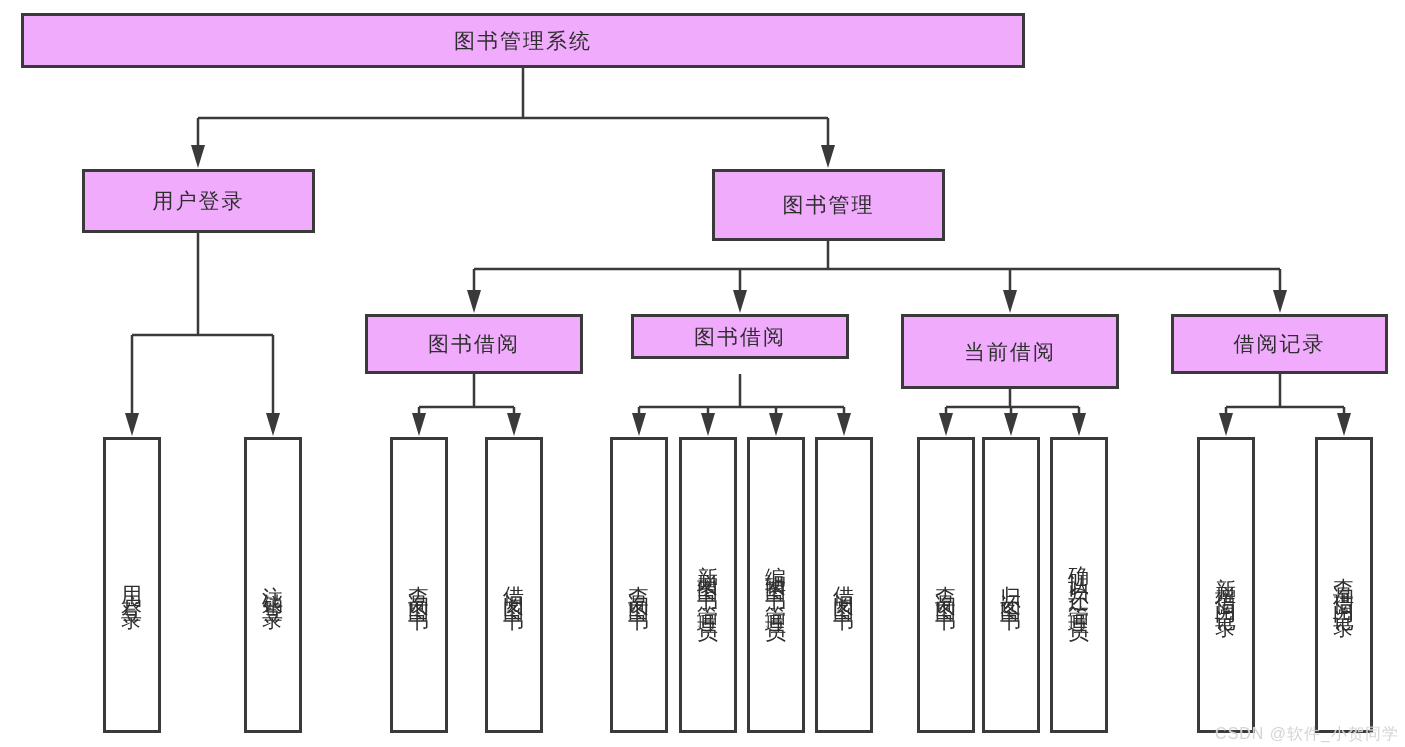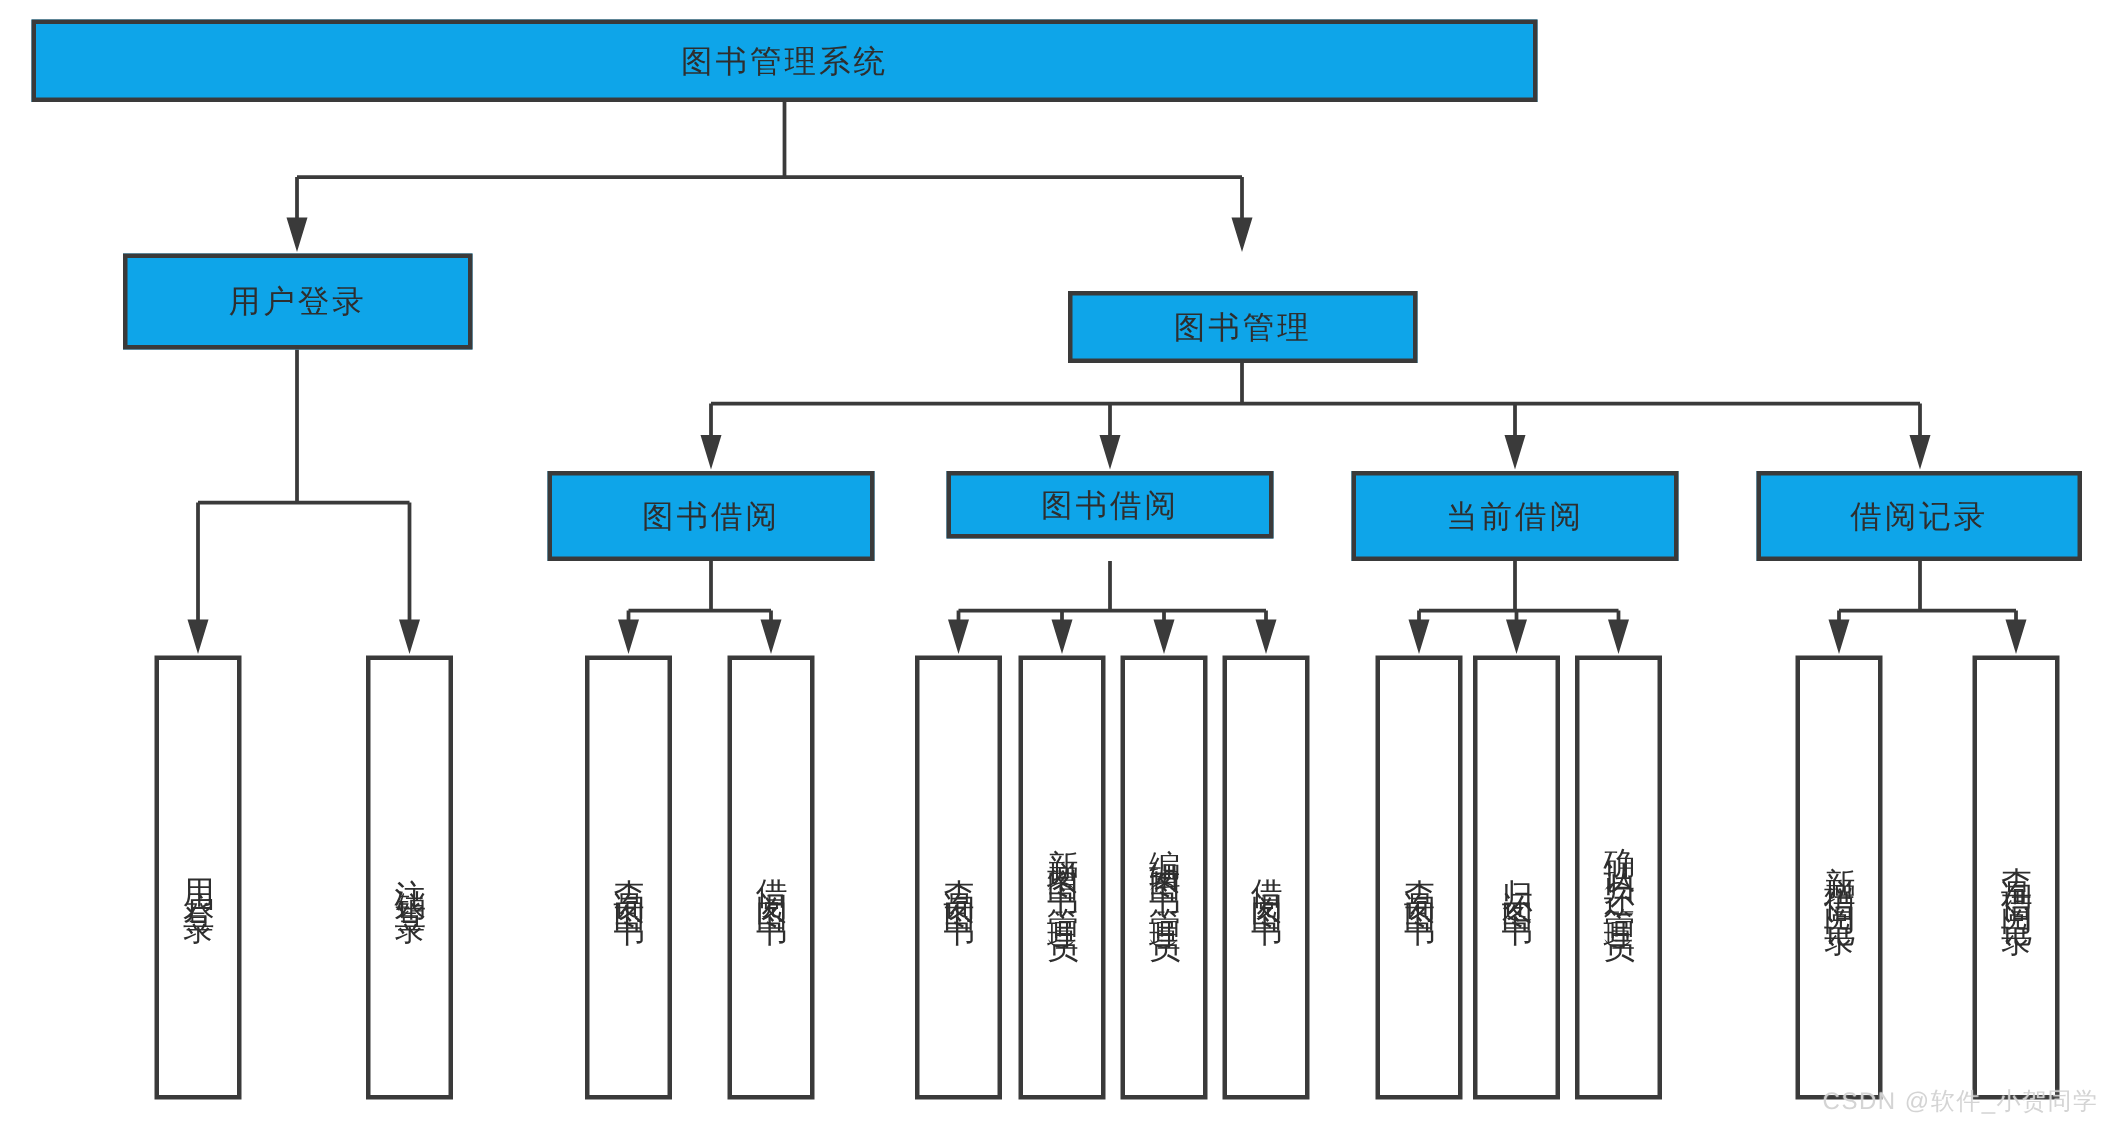--- a/index.html
+++ b/index.html
@@ -14,21 +14,21 @@
   }
   #connectors {
     position: absolute;
     left: 0; top: 0;
     width: 1405px; height: 747px;
     pointer-events: none;
   }
   .node {
     position: absolute;
     box-sizing: border-box;
-    background: #0ea5e9;
+    background: #f0abfc;
     border: 3px solid #3a3a3a;
     display: flex;
     align-items: center;
     justify-content: center;
     font-size: 21px;
     letter-spacing: 2px;
     color: #2e2e2e;
     z-index: 2;
   }
   .leaf {
@@ -82,25 +82,25 @@
              M632 413 L646 413 L639 436 Z  M701 413 L715 413 L708 436 Z
              M769 413 L783 413 L776 436 Z  M837 413 L851 413 L844 436 Z
              M939 413 L953 413 L946 436 Z  M1004 413 L1018 413 L1011 436 Z
              M1072 413 L1086 413 L1079 436 Z
              M1219 413 L1233 413 L1226 436 Z  M1337 413 L1351 413 L1344 436 Z" fill="#3a3a3a" stroke="none"></path>
   </svg>
 
   <div class="node" style="left:21px; top:13px; width:1004px; height:55px;">图书管理系统</div>
 
   <div class="node" style="left:82px; top:169px; width:233px; height:64px;">用户登录</div>
-  <div class="node" style="left:712px; top:169px; width:233px; height:48px;margin-top:25px;">图书管理</div>
+  <div class="node" style="left:712px; top:169px; width:233px; height:72px;">图书管理</div>
 
   <div class="node" style="left:365px; top:314px; width:218px; height:60px;">图书借阅</div>
   <div class="node" style="left:631px; top:314px; width:218px; height:45px;">图书借阅</div>
-  <div class="node" style="left:901px; top:314px; width:218px; height:60px;">当前借阅</div>
+  <div class="node" style="left:901px; top:314px; width:218px; height:75px;">当前借阅</div>
   <div class="node" style="left:1171px; top:314px; width:217px; height:60px;">借阅记录</div>
 
   <div class="leaf" style="left:103px; top:437px; width:58px; height:296px;">
     <span>用户登录</span>
   </div>
   <div class="leaf" style="left:244px; top:437px; width:58px; height:296px;">
     <span>注销登录</span>
   </div>
 
   <div class="leaf" style="left:390px; top:437px; width:58px; height:296px;">

